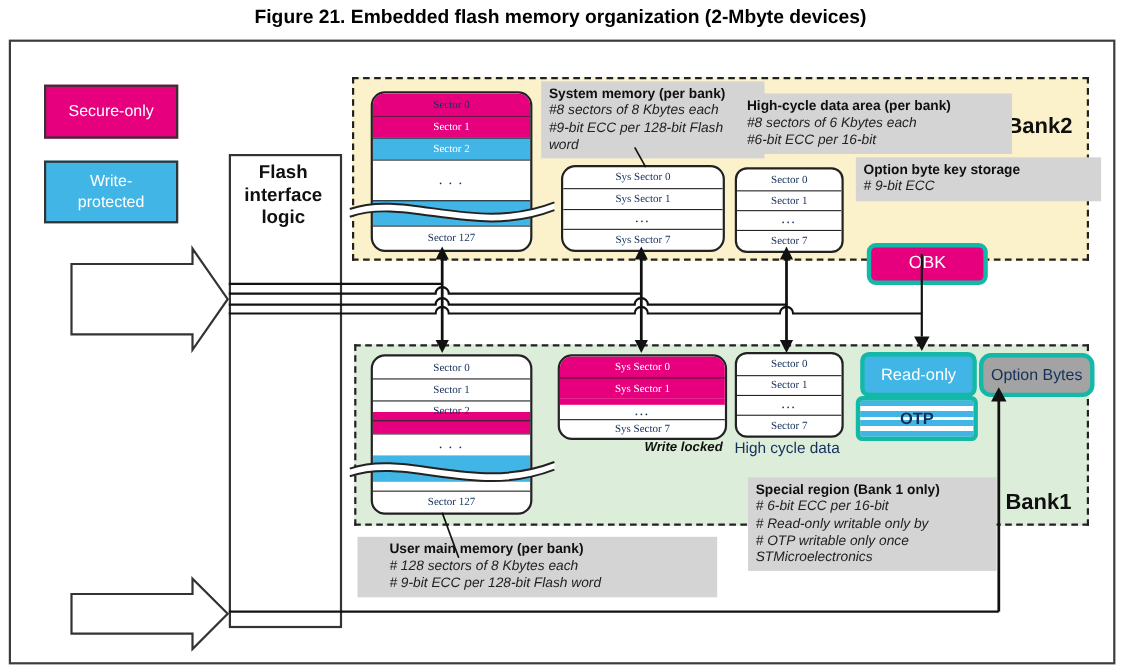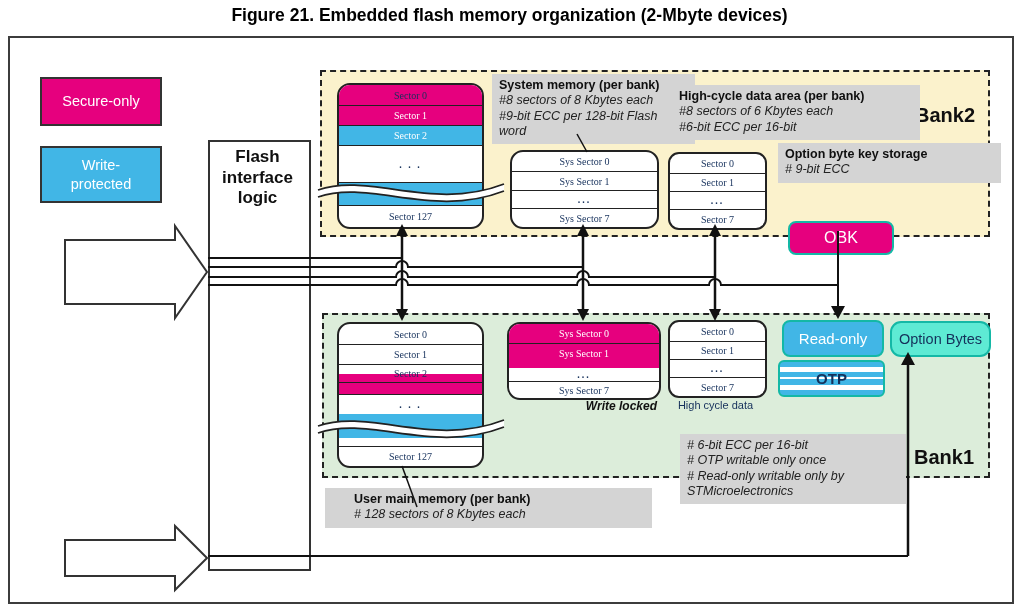--- a/index.html
+++ b/index.html
@@ -29,29 +29,29 @@
   .row.blue{background:var(--blue);}
   .row.wt{color:#fff;}
   .row.dots{font-weight:bold;letter-spacing:2px;}
   .row.split{background:linear-gradient(#fff 0 55%,var(--pink) 55% 100%);}
   .row.nb{border-top:none;}
 
   .note{background:var(--note);padding:4px 6px 5px 7px;font-size:12.5px;line-height:1.22;color:#1a1a1a;}
   .note .nt{font-weight:bold;font-style:normal;color:#0f0f0f;}
   .note .nl{font-style:italic;color:#222;}
 
-  .chip{border:2px solid #14b8a6;border-radius:8px;display:flex;align-items:center;justify-content:center;font-size:15px;}
+  .chip{border:4px solid #14b8a6;border-radius:8px;display:flex;align-items:center;justify-content:center;font-size:15px;}
   .otp-chip{background:linear-gradient(to bottom,var(--blue) 0 16%,#fff 16% 30%,var(--blue) 30% 46%,
             #fff 46% 53%,var(--blue) 53% 70%,#fff 70% 84%,var(--blue) 84% 100%);
             font-weight:bold;color:#14305a;}
-  .whitechip{background:#5eead4;color:#14305a;font-size:14.5px;border-radius:11px;}
+  .whitechip{background:#a3a3a3;color:#14305a;font-size:14.5px;border-radius:11px;}
 
   .arrow-label{color:#1b3358;text-align:center;line-height:1.45;}
   .smallcap{font-size:12px;font-weight:bold;font-style:italic;color:#111;}
-  .plaincap{font-size:11px;color:#15305b;}
+  .plaincap{font-size:14px;color:#15305b;}
   svg.overlay{left:0;top:0;pointer-events:none;}
 </style>
 </head>
 <body>
 
 <div class="abs title">Figure 21. Embedded flash memory organization (2-Mbyte devices)</div>
 <div class="abs frame"></div>
 
 <div class="abs legend-box pinkbg" style="left:40px;top:57px;height:45px;">
   <div>Secure-only</div>
@@ -141,28 +141,30 @@
   <div class="row dots" style="height:18px;">...</div>
   <div class="row" style="height:19px;">Sector 7</div>
 </div>
 <div class="abs plaincap" style="left:658px;top:399px;width:115px;text-align:center;">High cycle data</div>
 
 <div class="abs chip bluebg" style="left:782px;top:320px;width:98px;height:33px;color:#fff;">Read-only</div>
 <div class="abs chip otp-chip" style="left:778px;top:360px;width:103px;height:33px;border-radius:6px;">OTP</div>
 <div class="abs chip whitechip" style="left:890px;top:321px;width:97px;height:32px;">Option Bytes</div>
 
 <div class="abs note" style="left:680px;top:434px;width:213px;">
+  <div class="nt">Special region (Bank 1 only)</div>
   <div class="nl"># 6-bit ECC per 16-bit</div>
+  <div class="nl"># Read-only writable only by</div>
   <div class="nl"># OTP writable only once</div>
-  <div class="nl"># Read-only writable only by</div>
   <div class="nl">STMicroelectronics</div>
 </div>
 <div class="abs note" style="left:325px;top:488px;width:292px;padding-left:29px;">
   <div class="nt">User main memory (per bank)</div>
   <div class="nl"># 128 sectors of 8 Kbytes each</div>
+  <div class="nl"># 9-bit ECC per 128-bit Flash word</div>
 </div>
 
 <div class="abs arrow-label" style="left:63px;top:245px;width:112px;font-size:16px;">
   <div>Main AHB</div>
   <div>system bus</div>
 </div>
 <div class="abs arrow-label" style="left:63px;top:548px;width:112px;font-size:15px;">AHB config port</div>
 
 <svg class="abs overlay" width="1019" height="610" viewBox="0 0 1019 610">
 

